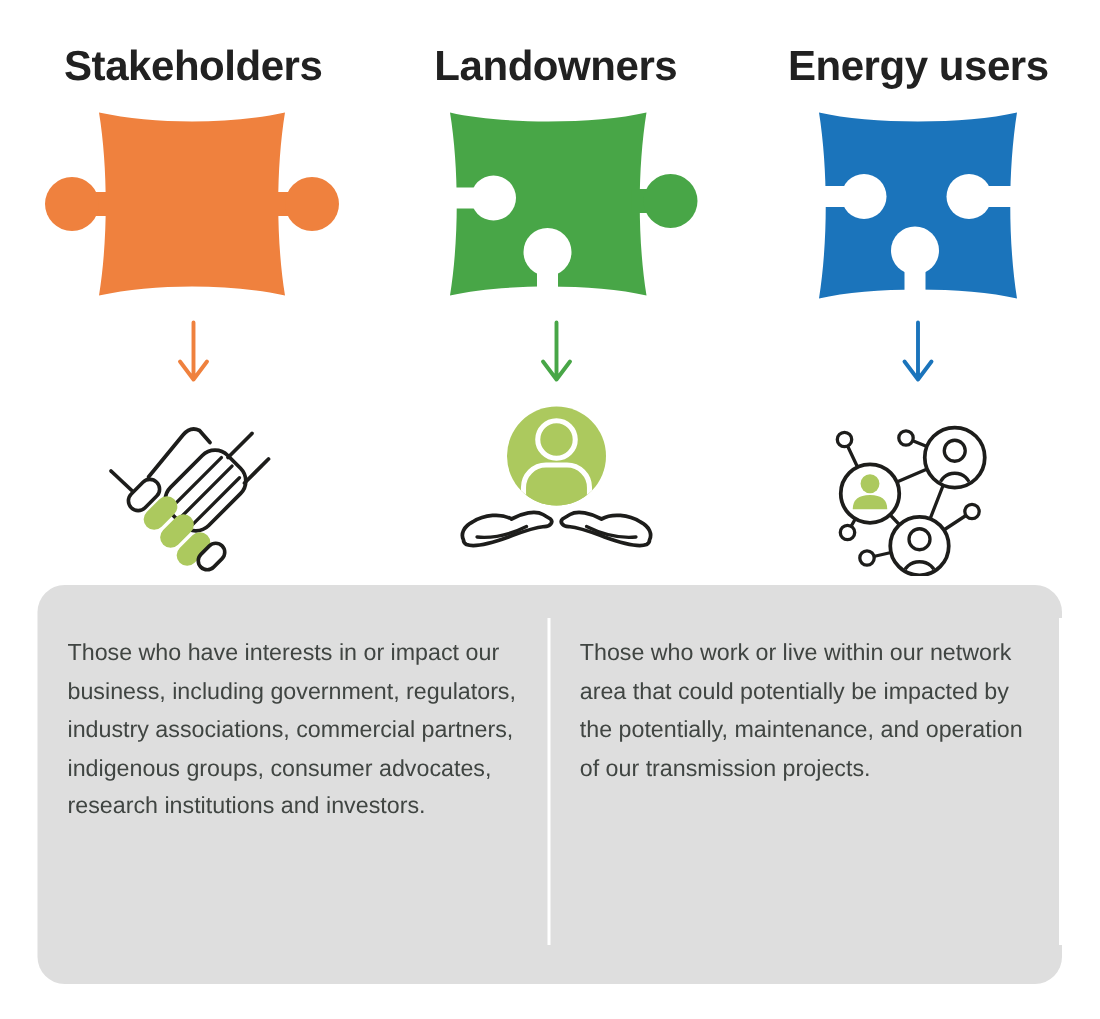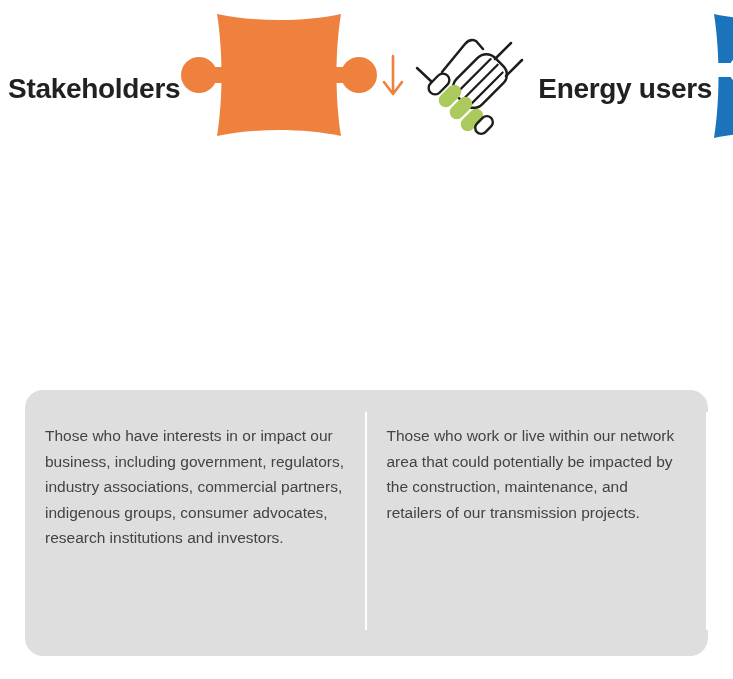--- a/index.html
+++ b/index.html
@@ -1,21 +1,21 @@
 <!DOCTYPE html>
 <html style="--c-orange: #EF813E; --c-green: #48A647; --c-blue: #1B74BB; --c-lightgreen: #ACC95E; --c-panel: #DEDEDE; --c-text: #404542; --c-title: #212121; --c-line: #1D1D1B;"><head>
 <meta charset="utf-8">
 <style>
   html,body{margin:0;padding:0;background:#fff;}
   .canvas{
     position:relative;width:733px;height:679px;background:#fff;
     font-family:"Liberation Sans",sans-serif;overflow:hidden;
   }
   .columns{display:flex;padding-left:8px;}
-  .col{flex:1;display:flex;flex-direction:row;align-items:center;}
+  .col{flex:1;display:flex;flex-direction:column;align-items:center;}
   .col-title{
     margin:27px 0 0;font-size:28px;font-weight:600;letter-spacing:-0.3px;
     color:var(--c-title);line-height:1.2;white-space:nowrap;
   }
   .puzzle-row{height:138px;margin-top:13px;display:flex;align-items:flex-start;}
   .puzzle-green{margin-left:22px;}
   .arrow-row{height:46px;}
   .icon-row{height:122px;margin-top:6px;display:flex;align-items:flex-start;}
 
   .desc-panel{
@@ -78,20 +78,60 @@
           <rect class="pill-w" transform="translate(33,66) rotate(-45)" x="-12" y="-6.5" width="24" height="13" rx="6.5"></rect>
           <rect class="pill-g" transform="translate(44,78) rotate(-45)" x="-13" y="-7" width="26" height="14" rx="7"></rect>
           <rect class="pill-g" transform="translate(55,90) rotate(-45)" x="-13" y="-7" width="26" height="14" rx="7"></rect>
           <rect class="pill-g" transform="translate(66,102) rotate(-45)" x="-13" y="-7" width="26" height="14" rx="7"></rect>
           <rect class="pill-w" transform="translate(78,107) rotate(-45)" x="-10" y="-6" width="20" height="12" rx="6"></rect>
         </svg>
       </div>
     </section>
 
     <section class="col">
+      <h2 class="col-title">Landowners</h2>
+      <div class="puzzle-row">
+        <svg class="puzzle-green" width="168" height="124" viewBox="0 0 168 124">
+          <path class="f-gr" d="M2,1 C36,9 99,9 133,1 C127,38 127,86 133,123 C99,115 36,115 2,123 C8,86 8,38 2,1 Z"></path>
+          <rect class="f-gr" x="123" y="52" width="28" height="16"></rect>
+          <circle class="f-gr" cx="149" cy="60" r="18"></circle>
+          <rect class="f-w" x="-2" y="51" width="33" height="14"></rect>
+          <circle class="f-w" cx="31" cy="58" r="15"></circle>
+          <rect class="f-w" x="60" y="94" width="14" height="32"></rect>
+          <circle class="f-w" cx="67" cy="94" r="16"></circle>
+        </svg>
+      </div>
+      <div class="arrow-row">
+        <svg width="26" height="46" viewBox="0 0 26 46">
+          <path class="arr arr-gr" d="M13,3 L13,40 M4,29 L13,41 L22,29"></path>
+        </svg>
+      </div>
+      <div class="icon-row">
+        <svg width="140" height="120" viewBox="0 0 140 120">
+          <clipPath id="clipPerson">
+              <circle cx="70" cy="40" r="33"></circle>
+            </clipPath>
+          <circle class="f-lg" cx="70" cy="40" r="33"></circle>
+          <g clip-path="url(#clipPerson)">
+            <circle class="ws" cx="70" cy="29" r="12.5"></circle>
+            <rect class="ws-f" x="48" y="46" width="44" height="34" rx="15"></rect>
+          </g>
+          <g>
+            <path class="outl" d="M8,96 C6,92 8,87 14,84 C22,79 33,78 40,82 C47,78 56,76 61,79 L66,82 C68,84 66,87 62,87 C53,88 46,91 38,94 C27,98 15,101 10,99 C8,98 8,97 8,96 Z"></path>
+            <path class="ln-thin" d="M17,94 C28,95 40,92 50,87"></path>
+          </g>
+          <g transform="translate(140,0) scale(-1,1)">
+            <path class="outl" d="M8,96 C6,92 8,87 14,84 C22,79 33,78 40,82 C47,78 56,76 61,79 L66,82 C68,84 66,87 62,87 C53,88 46,91 38,94 C27,98 15,101 10,99 C8,98 8,97 8,96 Z"></path>
+            <path class="ln-thin" d="M17,94 C28,95 40,92 50,87"></path>
+          </g>
+        </svg>
+      </div>
+    </section>
+
+    <section class="col">
       <h2 class="col-title">Energy users</h2>
       <div class="puzzle-row">
         <svg width="136" height="126" viewBox="0 0 136 126">
           <path class="f-bl" d="M2,1 C36,9 100,9 134,1 C128,39 128,87 134,125 C100,117 36,117 2,125 C8,87 8,39 2,1 Z"></path>
           <rect class="f-w" x="-2" y="50" width="34" height="14"></rect>
           <circle class="f-w" cx="32" cy="57" r="15"></circle>
           <rect class="f-w" x="104" y="50" width="34" height="14"></rect>
           <circle class="f-w" cx="102" cy="57" r="15"></circle>
           <rect class="f-w" x="59" y="93" width="14" height="34"></rect>
           <circle class="f-w" cx="66" cy="93" r="16"></circle>
@@ -125,65 +165,25 @@
           <g clip-path="url(#clipB)">
               <path class="ln-thin" d="M84,62 C84,48 105,48 105,62"></path>
             </g>
           <circle class="outl-thin" cx="71" cy="95.5" r="7"></circle>
           <g clip-path="url(#clipC)">
               <path class="ln-thin" d="M60,121 C60,107 82,107 82,121"></path>
             </g>
         </svg>
       </div>
     </section>
-
-    <section class="col">
-      <h2 class="col-title">Landowners</h2>
-      <div class="puzzle-row">
-        <svg class="puzzle-green" width="168" height="124" viewBox="0 0 168 124">
-          <path class="f-gr" d="M2,1 C36,9 99,9 133,1 C127,38 127,86 133,123 C99,115 36,115 2,123 C8,86 8,38 2,1 Z"></path>
-          <rect class="f-gr" x="123" y="52" width="28" height="16"></rect>
-          <circle class="f-gr" cx="149" cy="60" r="18"></circle>
-          <rect class="f-w" x="-2" y="51" width="33" height="14"></rect>
-          <circle class="f-w" cx="31" cy="58" r="15"></circle>
-          <rect class="f-w" x="60" y="94" width="14" height="32"></rect>
-          <circle class="f-w" cx="67" cy="94" r="16"></circle>
-        </svg>
-      </div>
-      <div class="arrow-row">
-        <svg width="26" height="46" viewBox="0 0 26 46">
-          <path class="arr arr-gr" d="M13,3 L13,40 M4,29 L13,41 L22,29"></path>
-        </svg>
-      </div>
-      <div class="icon-row">
-        <svg width="140" height="120" viewBox="0 0 140 120">
-          <clipPath id="clipPerson">
-              <circle cx="70" cy="40" r="33"></circle>
-            </clipPath>
-          <circle class="f-lg" cx="70" cy="40" r="33"></circle>
-          <g clip-path="url(#clipPerson)">
-            <circle class="ws" cx="70" cy="29" r="12.5"></circle>
-            <rect class="ws-f" x="48" y="46" width="44" height="34" rx="15"></rect>
-          </g>
-          <g>
-            <path class="outl" d="M8,96 C6,92 8,87 14,84 C22,79 33,78 40,82 C47,78 56,76 61,79 L66,82 C68,84 66,87 62,87 C53,88 46,91 38,94 C27,98 15,101 10,99 C8,98 8,97 8,96 Z"></path>
-            <path class="ln-thin" d="M17,94 C28,95 40,92 50,87"></path>
-          </g>
-          <g transform="translate(140,0) scale(-1,1)">
-            <path class="outl" d="M8,96 C6,92 8,87 14,84 C22,79 33,78 40,82 C47,78 56,76 61,79 L66,82 C68,84 66,87 62,87 C53,88 46,91 38,94 C27,98 15,101 10,99 C8,98 8,97 8,96 Z"></path>
-            <path class="ln-thin" d="M17,94 C28,95 40,92 50,87"></path>
-          </g>
-        </svg>
-      </div>
-    </section>
   </div>
 
   <div class="desc-panel">
     <div class="desc">
       <p>Those who have interests in or impact our business, including government, regulators, industry associations, commercial partners, indigenous groups, consumer advocates, research institutions and investors.</p>
     </div>
     <div class="vdiv"></div>
     <div class="desc">
-      <p>Those who work or live within our network area that could potentially be impacted by the construction, maintenance, and retailers of our transmission projects.</p>
+      <p>Those who work or live within our network area that could potentially be impacted by the potentially, maintenance, and operation of our transmission projects.</p>
     </div>
     <div class="vdiv"></div>
   </div>
 </div>
 
 </body></html>

